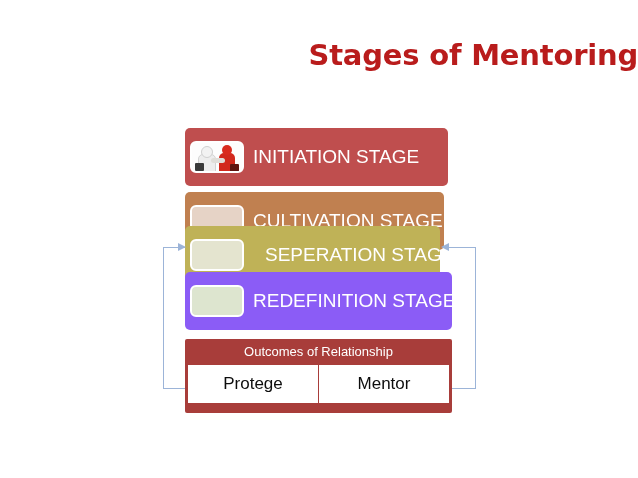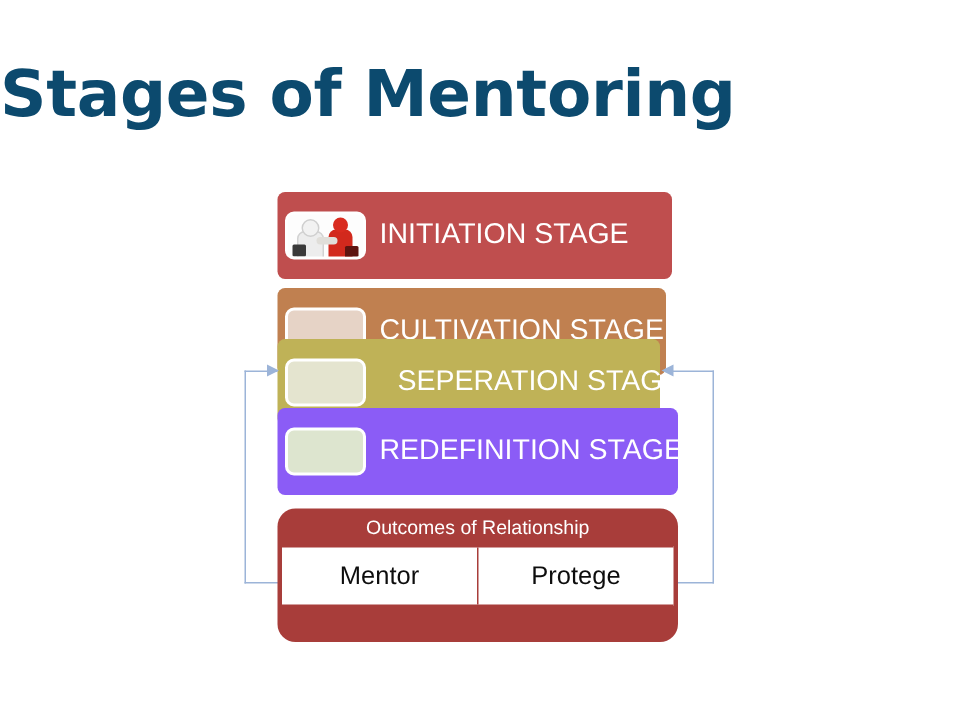--- a/index.html
+++ b/index.html
@@ -15,25 +15,25 @@
     font-family: "Liberation Sans", sans-serif;
     color: #000000;
   }
 
   
   .title {
     position: absolute;
     left: 0;
     top: 38px;
     width: 638px;
-    text-align: left;
-    font-size: 43px;
+    text-align: right;
+    font-size: 29px;
     font-weight: bold;
     letter-spacing: -0.2px;
-    color: #0c4a6e;
+    color: #b91c1c;
     font-family: "DejaVu Sans", sans-serif;
   }
 
   
   .stage {
     position: absolute;
     height: 58px;
     border-radius: 5px;
     box-sizing: border-box;
     display: flex;
@@ -99,22 +99,22 @@
   }
 
   
   #outcomes-table {
     position: absolute;
     left: 185px;
     top: 339px;
     width: 267px;
     box-sizing: border-box;
     background: #a83d3a;
-    border-radius: 12px;
-    padding: 0 0 24px 0;
+    border-radius: 2px;
+    padding: 0 0 9px 0;
   }
   .outcomes-header {
     height: 25px;
     line-height: 25px;
     text-align: center;
     color: #ffffff;
     font-size: 13px;
     font-family: "Liberation Sans", sans-serif;
   }
   .outcomes-row {
@@ -206,16 +206,16 @@
 <div id="conn-left-arrow"></div>
 
 <div class="conn" id="conn-right-h-bottom"></div>
 <div class="conn" id="conn-right-v"></div>
 <div class="conn" id="conn-right-h-top"></div>
 <div id="conn-right-arrow"></div>
 
 <div id="outcomes-table">
   <div class="outcomes-header">Outcomes of Relationship</div>
   <div class="outcomes-row">
+    <div class="outcomes-cell">Protege</div>
     <div class="outcomes-cell">Mentor</div>
-    <div class="outcomes-cell">Protege</div>
   </div>
 </div>
 
 </body></html>

